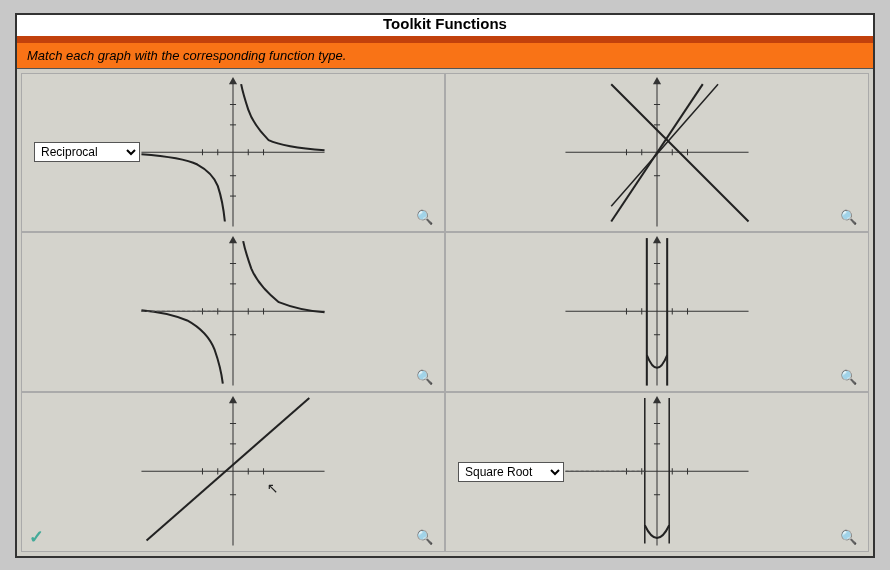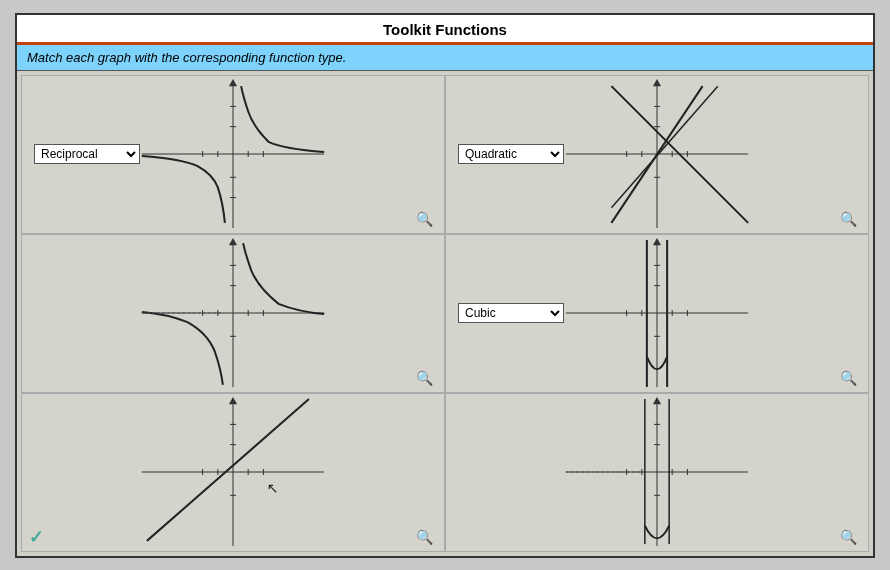--- a/index.html
+++ b/index.html
@@ -15,32 +15,32 @@
     .outer-container {
       width: 860px;
       height: 545px;
       background: white;
       border: 2px solid #333;
       display: flex;
       flex-direction: column;
     }
     .title-bar {
       text-align: center;
-      padding: 6px 0 4px;
+      padding: 0 0 4px;
       font-size: 15px;
       font-weight: bold;
-      border-bottom: 3px solid #c2410c;
+      border-bottom: 7px solid #c2410c;
       background: white;
     }
     .subtitle-bar {
       padding: 5px 10px;
       font-style: italic;
       font-size: 13px;
       border-bottom: 1px solid #555;
-      background: #7dd3fc;
+      background: #f97316;
     }
     .graphs-area {
       flex: 1;
       background: #d0cfc8;
       display: grid;
       grid-template-columns: 1fr 1fr;
       grid-template-rows: 1fr 1fr 1fr;
       gap: 0;
       padding: 4px;
       position: relative;
@@ -138,127 +138,117 @@
         <line x1="130" y1="74" x2="130" y2="80" stroke="#333" stroke-width="1"></line>
         <line x1="97" y1="50" x2="103" y2="50" stroke="#333" stroke-width="1"></line>
         <line x1="97" y1="30" x2="103" y2="30" stroke="#333" stroke-width="1"></line>
         <line x1="97" y1="100" x2="103" y2="100" stroke="#333" stroke-width="1"></line>
 
         <line x1="145" y1="10" x2="55" y2="145" stroke="#222" stroke-width="2"></line>
         <line x1="160" y1="10" x2="55" y2="130" stroke="#222" stroke-width="1.5"></line>
         <line x1="55" y1="10" x2="190" y2="145" stroke="#222" stroke-width="2"></line>
         <polygon points="100,3 96,10 104,10" fill="#333"></polygon>
       </svg>
+      <div class="zoom-icon">🔍</div>
+    </div>
+
+    <div class="graph-cell">
+      <svg class="graph-svg" viewBox="0 0 200 155">
+        <line x1="100" y1="5" x2="100" y2="150" stroke="#333" stroke-width="1"></line>
+        <line x1="10" y1="77" x2="190" y2="77" stroke="#333" stroke-width="1"></line>
+        <line x1="70" y1="74" x2="70" y2="80" stroke="#333" stroke-width="1"></line>
+        <line x1="85" y1="74" x2="85" y2="80" stroke="#333" stroke-width="1"></line>
+        <line x1="115" y1="74" x2="115" y2="80" stroke="#333" stroke-width="1"></line>
+        <line x1="130" y1="74" x2="130" y2="80" stroke="#333" stroke-width="1"></line>
+        <line x1="97" y1="50" x2="103" y2="50" stroke="#333" stroke-width="1"></line>
+        <line x1="97" y1="30" x2="103" y2="30" stroke="#333" stroke-width="1"></line>
+        <line x1="97" y1="100" x2="103" y2="100" stroke="#333" stroke-width="1"></line>
+
+        <path d="M110,8 Q112,18 118,35 Q125,52 145,68 Q165,76 190,78" fill="none" stroke="#222" stroke-width="2"></path>
+
+        <path d="M10,76 Q35,78 55,86 Q75,97 82,115 Q88,132 90,148" fill="none" stroke="#222" stroke-width="2"></path>
+
+        <line x1="10" y1="77" x2="90" y2="77" stroke="#555" stroke-width="1" stroke-dasharray="3,2"></line>
+        <polygon points="100,3 96,10 104,10" fill="#333"></polygon>
+      </svg>
+      <div class="zoom-icon">🔍</div>
+    </div>
+
+    <div class="graph-cell">
+      <svg class="graph-svg" viewBox="0 0 200 155">
+        <line x1="100" y1="5" x2="100" y2="150" stroke="#333" stroke-width="1"></line>
+        <line x1="10" y1="77" x2="190" y2="77" stroke="#333" stroke-width="1"></line>
+        <line x1="70" y1="74" x2="70" y2="80" stroke="#333" stroke-width="1"></line>
+        <line x1="85" y1="74" x2="85" y2="80" stroke="#333" stroke-width="1"></line>
+        <line x1="115" y1="74" x2="115" y2="80" stroke="#333" stroke-width="1"></line>
+        <line x1="130" y1="74" x2="130" y2="80" stroke="#333" stroke-width="1"></line>
+        <line x1="97" y1="50" x2="103" y2="50" stroke="#333" stroke-width="1"></line>
+        <line x1="97" y1="30" x2="103" y2="30" stroke="#333" stroke-width="1"></line>
+        <line x1="97" y1="100" x2="103" y2="100" stroke="#333" stroke-width="1"></line>
+
+        <line x1="90" y1="5" x2="90" y2="150" stroke="#222" stroke-width="2"></line>
+        <line x1="110" y1="5" x2="110" y2="150" stroke="#222" stroke-width="2"></line>
+
+        <path d="M90,120 Q100,145 110,120" fill="none" stroke="#222" stroke-width="2"></path>
+        <polygon points="100,3 96,10 104,10" fill="#333"></polygon>
+      </svg>
+      <div class="zoom-icon">🔍</div>
+    </div>
+
+    <div class="graph-cell">
+      <svg class="graph-svg" viewBox="0 0 200 155">
+        <line x1="100" y1="5" x2="100" y2="150" stroke="#333" stroke-width="1"></line>
+        <line x1="10" y1="77" x2="190" y2="77" stroke="#333" stroke-width="1"></line>
+        <line x1="70" y1="74" x2="70" y2="80" stroke="#333" stroke-width="1"></line>
+        <line x1="85" y1="74" x2="85" y2="80" stroke="#333" stroke-width="1"></line>
+        <line x1="115" y1="74" x2="115" y2="80" stroke="#333" stroke-width="1"></line>
+        <line x1="130" y1="74" x2="130" y2="80" stroke="#333" stroke-width="1"></line>
+        <line x1="97" y1="50" x2="103" y2="50" stroke="#333" stroke-width="1"></line>
+        <line x1="97" y1="30" x2="103" y2="30" stroke="#333" stroke-width="1"></line>
+        <line x1="97" y1="100" x2="103" y2="100" stroke="#333" stroke-width="1"></line>
+
+        <line x1="15" y1="145" x2="175" y2="5" stroke="#222" stroke-width="2"></line>
+        <polygon points="100,3 96,10 104,10" fill="#333"></polygon>
+      </svg>
+      <div class="zoom-icon">🔍</div>
+
+      <div style="position:absolute;bottom:55px;left:58%;font-size:14px;color:#222;">↖</div>
+    </div>
+
+    <div class="graph-cell">
+      <svg class="graph-svg" viewBox="0 0 200 155">
+        <line x1="100" y1="5" x2="100" y2="150" stroke="#333" stroke-width="1"></line>
+        <line x1="10" y1="77" x2="190" y2="77" stroke="#333" stroke-width="1"></line>
+        <line x1="70" y1="74" x2="70" y2="80" stroke="#333" stroke-width="1"></line>
+        <line x1="85" y1="74" x2="85" y2="80" stroke="#333" stroke-width="1"></line>
+        <line x1="115" y1="74" x2="115" y2="80" stroke="#333" stroke-width="1"></line>
+        <line x1="130" y1="74" x2="130" y2="80" stroke="#333" stroke-width="1"></line>
+        <line x1="97" y1="50" x2="103" y2="50" stroke="#333" stroke-width="1"></line>
+        <line x1="97" y1="30" x2="103" y2="30" stroke="#333" stroke-width="1"></line>
+        <line x1="97" y1="100" x2="103" y2="100" stroke="#333" stroke-width="1"></line>
+
+        <line x1="88" y1="5" x2="88" y2="148" stroke="#222" stroke-width="1.5"></line>
+        <line x1="112" y1="5" x2="112" y2="148" stroke="#222" stroke-width="1.5"></line>
+
+        <path d="M88,130 Q100,155 112,130" fill="none" stroke="#222" stroke-width="2"></path>
+
+        <line x1="10" y1="77" x2="88" y2="77" stroke="#555" stroke-width="1" stroke-dasharray="3,2"></line>
+        <polygon points="100,3 96,10 104,10" fill="#333"></polygon>
+      </svg>
       <div class="dropdown-label">
         <select>
-          <option>Quadratic</option>
+          <option>Square Root</option>
           <option>Identity</option>
           <option>Reciprocal</option>
+          <option>Quadratic</option>
           <option>Cubic</option>
-          <option>Square Root</option>
           <option>Absolute Value</option>
         </select>
       </div>
       <div class="zoom-icon">🔍</div>
     </div>
 
-    <div class="graph-cell">
-      <svg class="graph-svg" viewBox="0 0 200 155">
-        <line x1="100" y1="5" x2="100" y2="150" stroke="#333" stroke-width="1"></line>
-        <line x1="10" y1="77" x2="190" y2="77" stroke="#333" stroke-width="1"></line>
-        <line x1="70" y1="74" x2="70" y2="80" stroke="#333" stroke-width="1"></line>
-        <line x1="85" y1="74" x2="85" y2="80" stroke="#333" stroke-width="1"></line>
-        <line x1="115" y1="74" x2="115" y2="80" stroke="#333" stroke-width="1"></line>
-        <line x1="130" y1="74" x2="130" y2="80" stroke="#333" stroke-width="1"></line>
-        <line x1="97" y1="50" x2="103" y2="50" stroke="#333" stroke-width="1"></line>
-        <line x1="97" y1="30" x2="103" y2="30" stroke="#333" stroke-width="1"></line>
-        <line x1="97" y1="100" x2="103" y2="100" stroke="#333" stroke-width="1"></line>
-
-        <path d="M110,8 Q112,18 118,35 Q125,52 145,68 Q165,76 190,78" fill="none" stroke="#222" stroke-width="2"></path>
-
-        <path d="M10,76 Q35,78 55,86 Q75,97 82,115 Q88,132 90,148" fill="none" stroke="#222" stroke-width="2"></path>
-
-        <line x1="10" y1="77" x2="90" y2="77" stroke="#555" stroke-width="1" stroke-dasharray="3,2"></line>
-        <polygon points="100,3 96,10 104,10" fill="#333"></polygon>
-      </svg>
-      <div class="zoom-icon">🔍</div>
-    </div>
-
-    <div class="graph-cell">
-      <svg class="graph-svg" viewBox="0 0 200 155">
-        <line x1="100" y1="5" x2="100" y2="150" stroke="#333" stroke-width="1"></line>
-        <line x1="10" y1="77" x2="190" y2="77" stroke="#333" stroke-width="1"></line>
-        <line x1="70" y1="74" x2="70" y2="80" stroke="#333" stroke-width="1"></line>
-        <line x1="85" y1="74" x2="85" y2="80" stroke="#333" stroke-width="1"></line>
-        <line x1="115" y1="74" x2="115" y2="80" stroke="#333" stroke-width="1"></line>
-        <line x1="130" y1="74" x2="130" y2="80" stroke="#333" stroke-width="1"></line>
-        <line x1="97" y1="50" x2="103" y2="50" stroke="#333" stroke-width="1"></line>
-        <line x1="97" y1="30" x2="103" y2="30" stroke="#333" stroke-width="1"></line>
-        <line x1="97" y1="100" x2="103" y2="100" stroke="#333" stroke-width="1"></line>
-
-        <line x1="90" y1="5" x2="90" y2="150" stroke="#222" stroke-width="2"></line>
-        <line x1="110" y1="5" x2="110" y2="150" stroke="#222" stroke-width="2"></line>
-
-        <path d="M90,120 Q100,145 110,120" fill="none" stroke="#222" stroke-width="2"></path>
-        <polygon points="100,3 96,10 104,10" fill="#333"></polygon>
-      </svg>
-      <div class="dropdown-label">
-        <select>
-          <option>Cubic</option>
-          <option>Identity</option>
-          <option>Reciprocal</option>
-          <option>Quadratic</option>
-          <option>Square Root</option>
-          <option>Absolute Value</option>
-        </select>
-      </div>
-      <div class="zoom-icon">🔍</div>
-    </div>
-
-    <div class="graph-cell">
-      <svg class="graph-svg" viewBox="0 0 200 155">
-        <line x1="100" y1="5" x2="100" y2="150" stroke="#333" stroke-width="1"></line>
-        <line x1="10" y1="77" x2="190" y2="77" stroke="#333" stroke-width="1"></line>
-        <line x1="70" y1="74" x2="70" y2="80" stroke="#333" stroke-width="1"></line>
-        <line x1="85" y1="74" x2="85" y2="80" stroke="#333" stroke-width="1"></line>
-        <line x1="115" y1="74" x2="115" y2="80" stroke="#333" stroke-width="1"></line>
-        <line x1="130" y1="74" x2="130" y2="80" stroke="#333" stroke-width="1"></line>
-        <line x1="97" y1="50" x2="103" y2="50" stroke="#333" stroke-width="1"></line>
-        <line x1="97" y1="30" x2="103" y2="30" stroke="#333" stroke-width="1"></line>
-        <line x1="97" y1="100" x2="103" y2="100" stroke="#333" stroke-width="1"></line>
-
-        <line x1="15" y1="145" x2="175" y2="5" stroke="#222" stroke-width="2"></line>
-        <polygon points="100,3 96,10 104,10" fill="#333"></polygon>
-      </svg>
-      <div class="zoom-icon">🔍</div>
-
-      <div style="position:absolute;bottom:55px;left:58%;font-size:14px;color:#222;">↖</div>
-    </div>
-
-    <div class="graph-cell">
-      <svg class="graph-svg" viewBox="0 0 200 155">
-        <line x1="100" y1="5" x2="100" y2="150" stroke="#333" stroke-width="1"></line>
-        <line x1="10" y1="77" x2="190" y2="77" stroke="#333" stroke-width="1"></line>
-        <line x1="70" y1="74" x2="70" y2="80" stroke="#333" stroke-width="1"></line>
-        <line x1="85" y1="74" x2="85" y2="80" stroke="#333" stroke-width="1"></line>
-        <line x1="115" y1="74" x2="115" y2="80" stroke="#333" stroke-width="1"></line>
-        <line x1="130" y1="74" x2="130" y2="80" stroke="#333" stroke-width="1"></line>
-        <line x1="97" y1="50" x2="103" y2="50" stroke="#333" stroke-width="1"></line>
-        <line x1="97" y1="30" x2="103" y2="30" stroke="#333" stroke-width="1"></line>
-        <line x1="97" y1="100" x2="103" y2="100" stroke="#333" stroke-width="1"></line>
-
-        <line x1="88" y1="5" x2="88" y2="148" stroke="#222" stroke-width="1.5"></line>
-        <line x1="112" y1="5" x2="112" y2="148" stroke="#222" stroke-width="1.5"></line>
-
-        <path d="M88,130 Q100,155 112,130" fill="none" stroke="#222" stroke-width="2"></path>
-
-        <line x1="10" y1="77" x2="88" y2="77" stroke="#555" stroke-width="1" stroke-dasharray="3,2"></line>
-        <polygon points="100,3 96,10 104,10" fill="#333"></polygon>
-      </svg>
-      <div class="zoom-icon">🔍</div>
-    </div>
-
   </div>
 
   <div style="position:relative;height:0;">
     <div style="position:absolute;bottom:8px;left:12px;color:#4a9;font-size:18px;font-weight:bold;">✓</div>
   </div>
 </div>
 
 </body></html>

